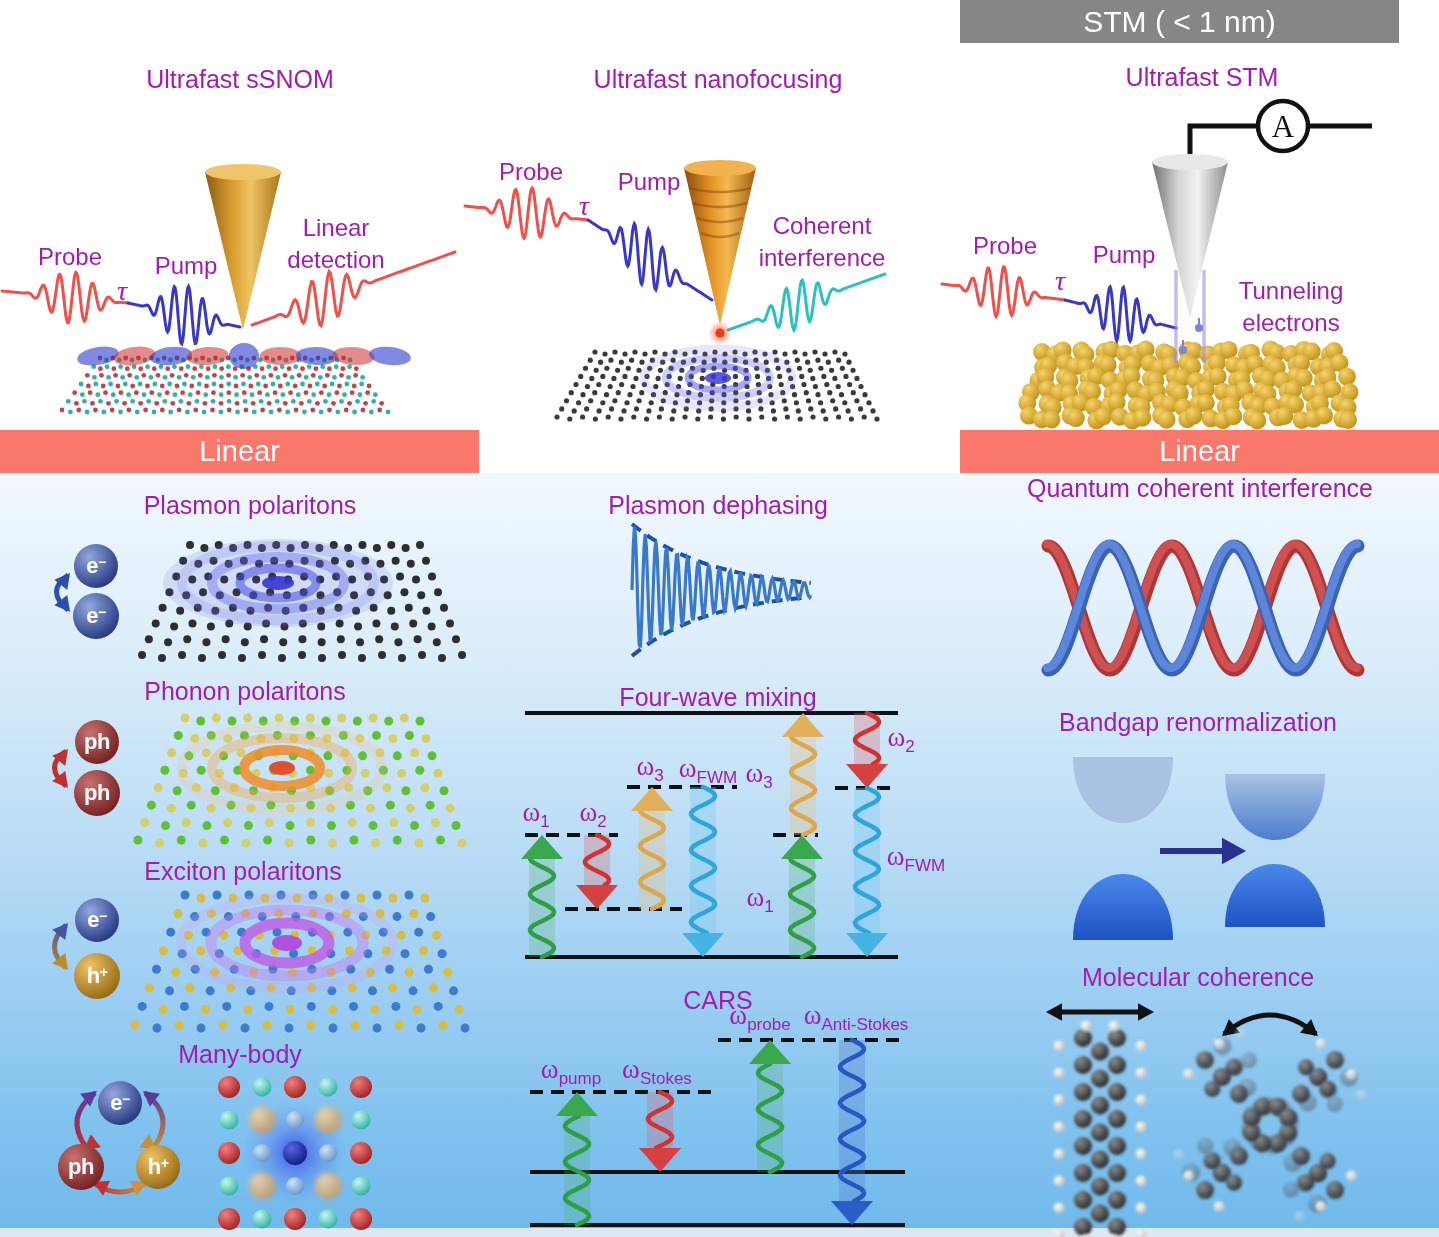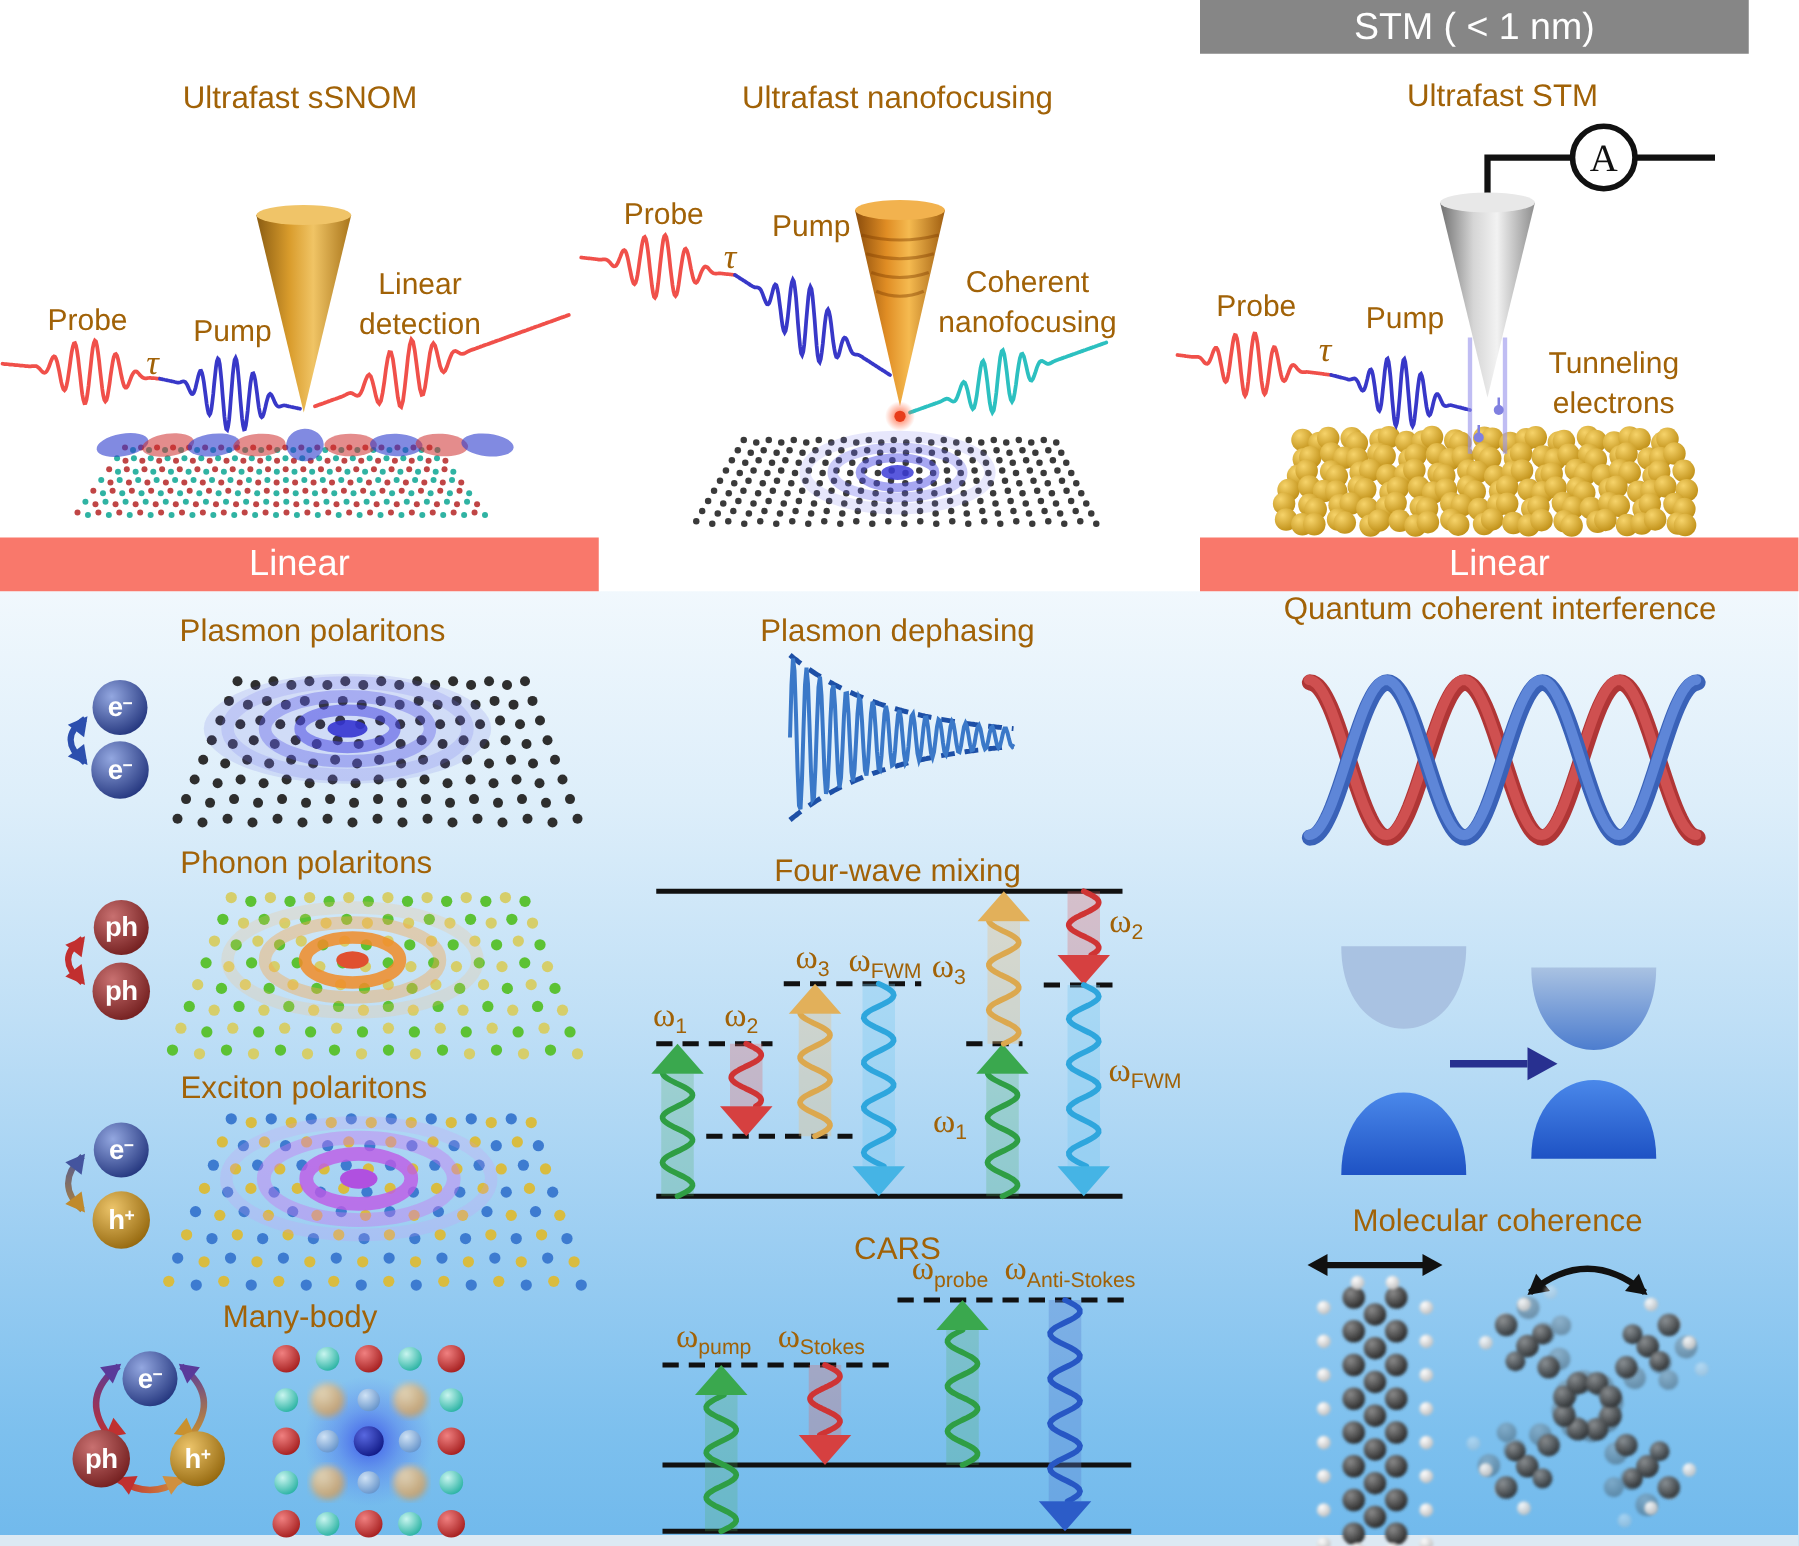--- a/index.html
+++ b/index.html
@@ -10,21 +10,21 @@
   .bg-strip{position:absolute;left:0;top:1228px;width:1439px;height:9px;background:#dce9f3}
   .hdr,.band{position:absolute;display:flex;align-items:center;justify-content:center;color:#fff;white-space:nowrap}
   .hdr{top:0;height:43px;font-size:30px}
   #hdr-afm{left:0;width:960px;background:#e2a83e}
   #hdr-stm{left:960px;width:439px;background:#868686}
   .band{top:430px;height:43px;font-size:29px}
   #band-left{left:0;width:479px;background:#f9786b}
   #band-mid{left:479px;width:481px;background:#8b8fd0}
   #band-right{left:960px;width:479px;background:#f9786b}
   svg#art{position:absolute;left:0;top:0}
-  .t{position:absolute;transform:translate(-50%,-50%);white-space:nowrap;color:#a16207}
+  .t{position:absolute;transform:translate(-50%,-50%);white-space:nowrap;color:#a21caf}
   .title{font-size:25px}
   .lbl{font-size:24px}
   .two{text-align:center;line-height:1.32}
   .tau{font-family:"Liberation Serif",serif;font-style:italic;font-size:28px}
   .omega{font-family:"Liberation Serif",serif;font-size:27px}
   .omega sub{font-family:"Liberation Sans",sans-serif;font-size:17px;vertical-align:-6px}
   .particle{color:#fff;font-size:22px;font-weight:600;letter-spacing:-0.5px}
   .particle sup{font-size:14px;vertical-align:6px}
   .ammeter{font-family:"Liberation Serif",serif;font-size:31px;color:#111}
 </style>
@@ -1545,40 +1545,41 @@
   <div class="t lbl two" style="left:336px;top:244px">
     <div>Linear</div>
     <div>detection</div>
   </div>
 
   <div class="t lbl" style="left:531px;top:172px">Probe</div>
   <div class="t tau" style="left:584px;top:206px">τ</div>
   <div class="t lbl" style="left:649px;top:182px">Pump</div>
   <div class="t lbl two" style="left:822px;top:242px">
     <div>Coherent</div>
-    <div>nanofocusing</div>
+    <div>interference</div>
   </div>
 
   <div class="t lbl" style="left:1005px;top:246px">Probe</div>
   <div class="t tau" style="left:1060px;top:281px">τ</div>
   <div class="t lbl" style="left:1124px;top:255px">Pump</div>
   <div class="t lbl two" style="left:1291px;top:307px">
     <div>Tunneling</div>
     <div>electrons</div>
   </div>
   <div class="t ammeter" style="left:1283px;top:127px">A</div>
 
   <div class="t title" style="left:250px;top:505px">Plasmon polaritons</div>
   <div class="t title" style="left:245px;top:691px">Phonon polaritons</div>
   <div class="t title" style="left:243px;top:871px">Exciton polaritons</div>
   <div class="t title" style="left:240px;top:1054px">Many-body</div>
   <div class="t title" style="left:718px;top:505px">Plasmon dephasing</div>
   <div class="t title" style="left:718px;top:697px">Four-wave mixing</div>
   <div class="t title" style="left:718px;top:1000px">CARS</div>
   <div class="t title" style="left:1200px;top:488px">Quantum coherent interference</div>
+  <div class="t title" style="left:1198px;top:722px">Bandgap renormalization</div>
   <div class="t title" style="left:1198px;top:977px">Molecular coherence</div>
 
   <div class="t particle" style="left:96px;top:566px"><span>e</span><sup>−</sup></div>
   <div class="t particle" style="left:96px;top:616px"><span>e</span><sup>−</sup></div>
   <div class="t particle" style="left:97px;top:742px"><span>ph</span></div>
   <div class="t particle" style="left:97px;top:793px"><span>ph</span></div>
   <div class="t particle" style="left:97px;top:920px"><span>e</span><sup>−</sup></div>
   <div class="t particle" style="left:97px;top:976px"><span>h</span><sup>+</sup></div>
   <div class="t particle" style="left:120px;top:1103px"><span>e</span><sup>−</sup></div>
   <div class="t particle" style="left:81px;top:1167px"><span>ph</span></div>

